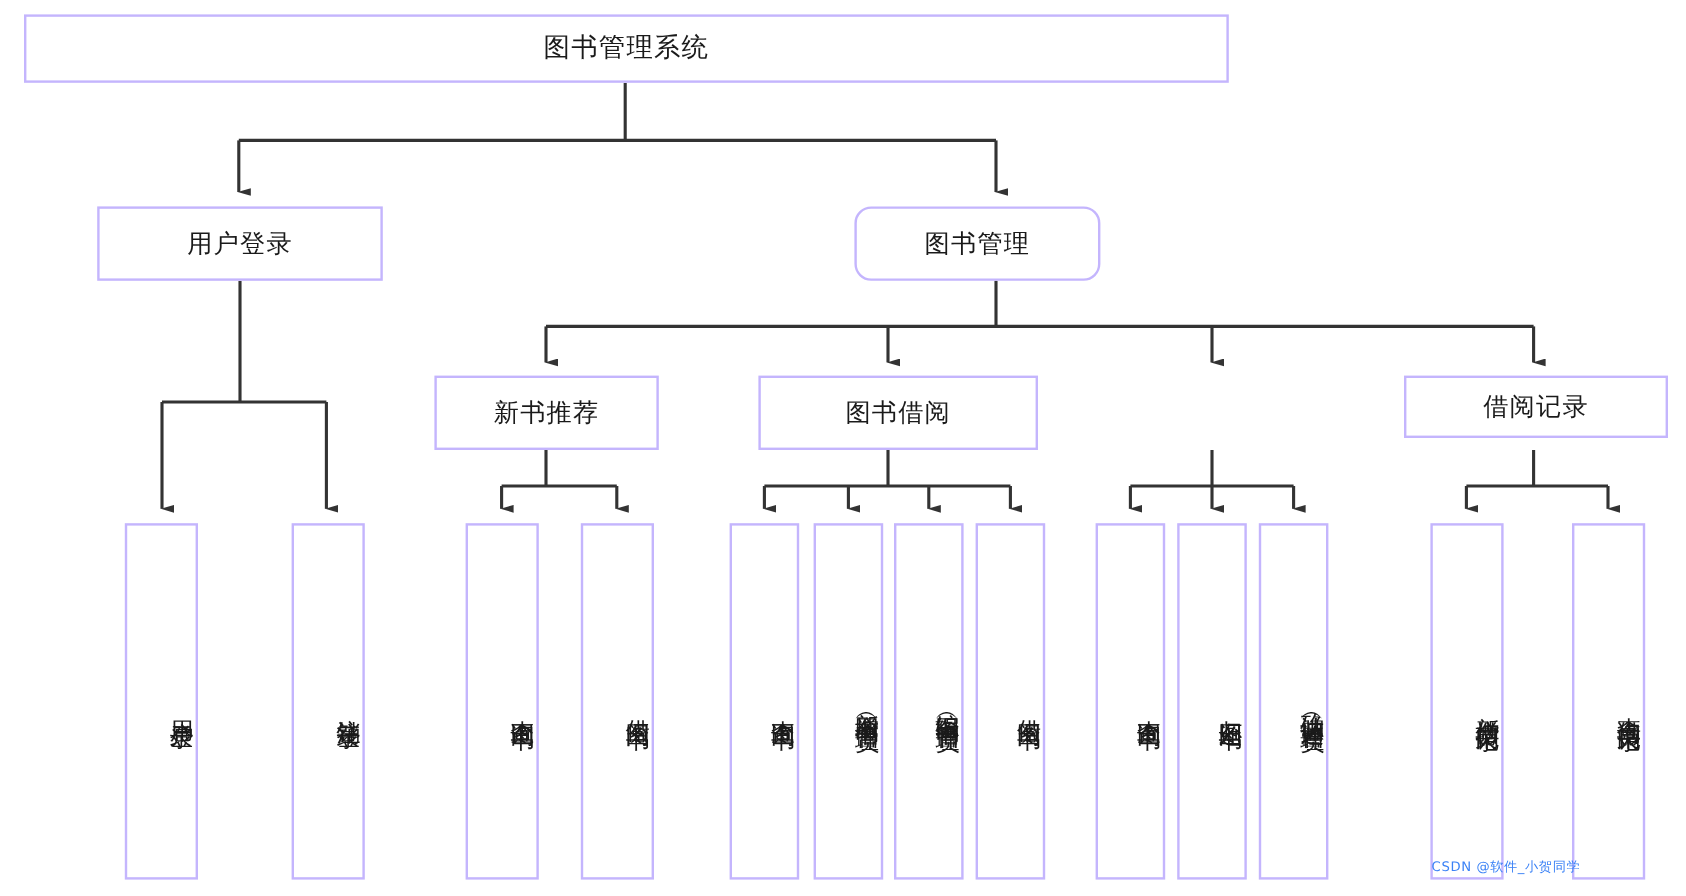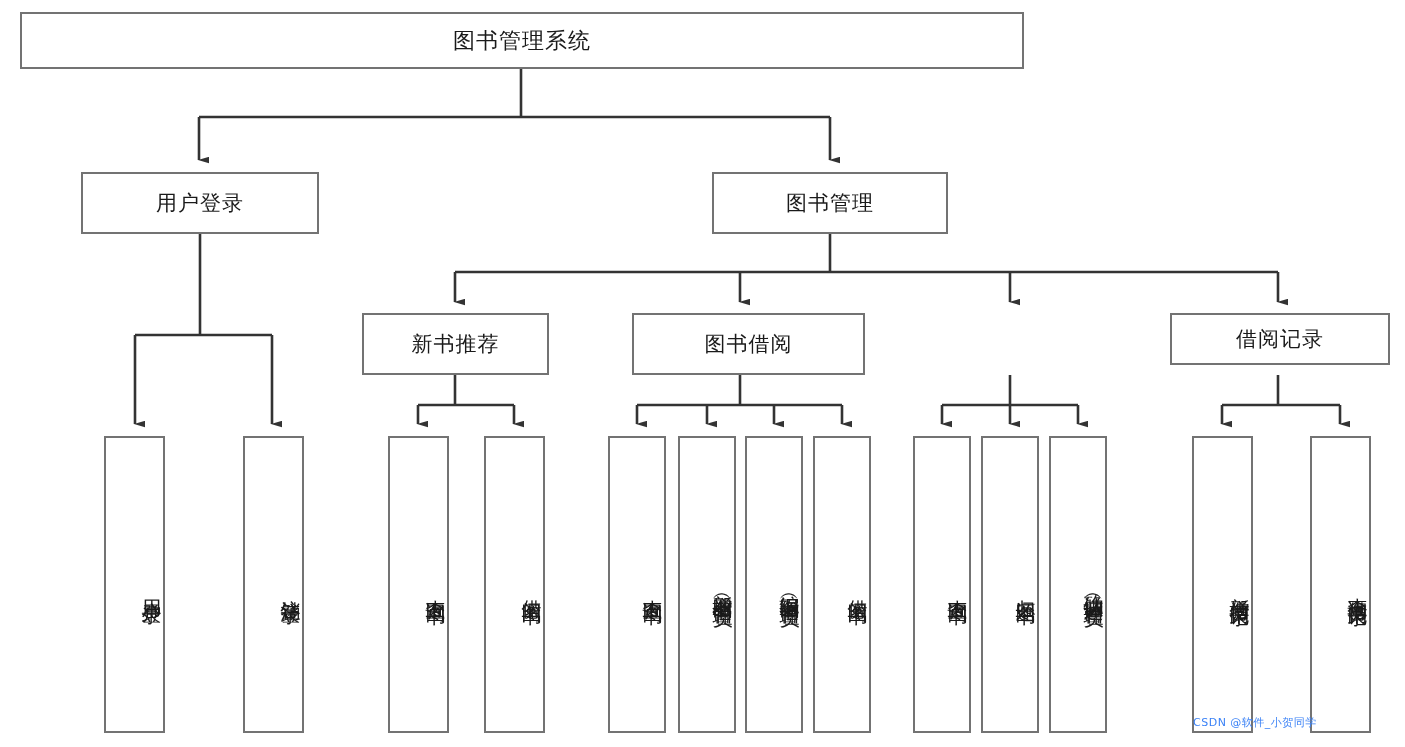--- a/index.html
+++ b/index.html
@@ -22,21 +22,21 @@
     position: absolute;
     left: 0;
     top: 0;
     width: 1405px;
     height: 747px;
     pointer-events: none;
   }
   .node {
     position: absolute;
     box-sizing: border-box;
-    border: 2px solid #737373;
+    border: 2px solid #c4b5fd;
     background: #ffffff;
     display: flex;
     align-items: center;
     justify-content: center;
     color: #1a1a1a;
   }
   .node.horizontal {
     font-size: 21px;
     line-height: 1.15;
     letter-spacing: 1px;
@@ -134,21 +134,21 @@
       <path d="M 1222,405 L 1340,405"></path>
       <path d="M 1222,405 L 1222,424" marker-end="url(#arrowhead)"></path>
       <path d="M 1340,405 L 1340,424" marker-end="url(#arrowhead)"></path>
     </g>
   </svg>
 
   <div class="node horizontal" id="root-node">图书管理系统</div>
 
   <div class="node horizontal" style="left:81px;  top:172px; width:238px; height:62px;">用户登录</div>
 
-  <div class="node horizontal" style="left:712px; top:172px; width:236px; height:62px;">图书管理</div>
+  <div class="node horizontal" style="left:712px; top:172px; width:205px; height:62px;border-radius:14px;">图书管理</div>
 
   <div class="node horizontal" style="left:362px;  top:313px; width:187px; height:62px;">新书推荐</div>
 
   <div class="node horizontal" style="left:632px;  top:313px; width:233px; height:62px;">图书借阅</div>
 
 
   <div class="node horizontal" style="left:1170px; top:313px; width:220px; height:52px;">借阅记录</div>
 
   <div class="node vertical" style="left:104px; top:436px; width:61px; height:297px;">用户登录</div>
 

